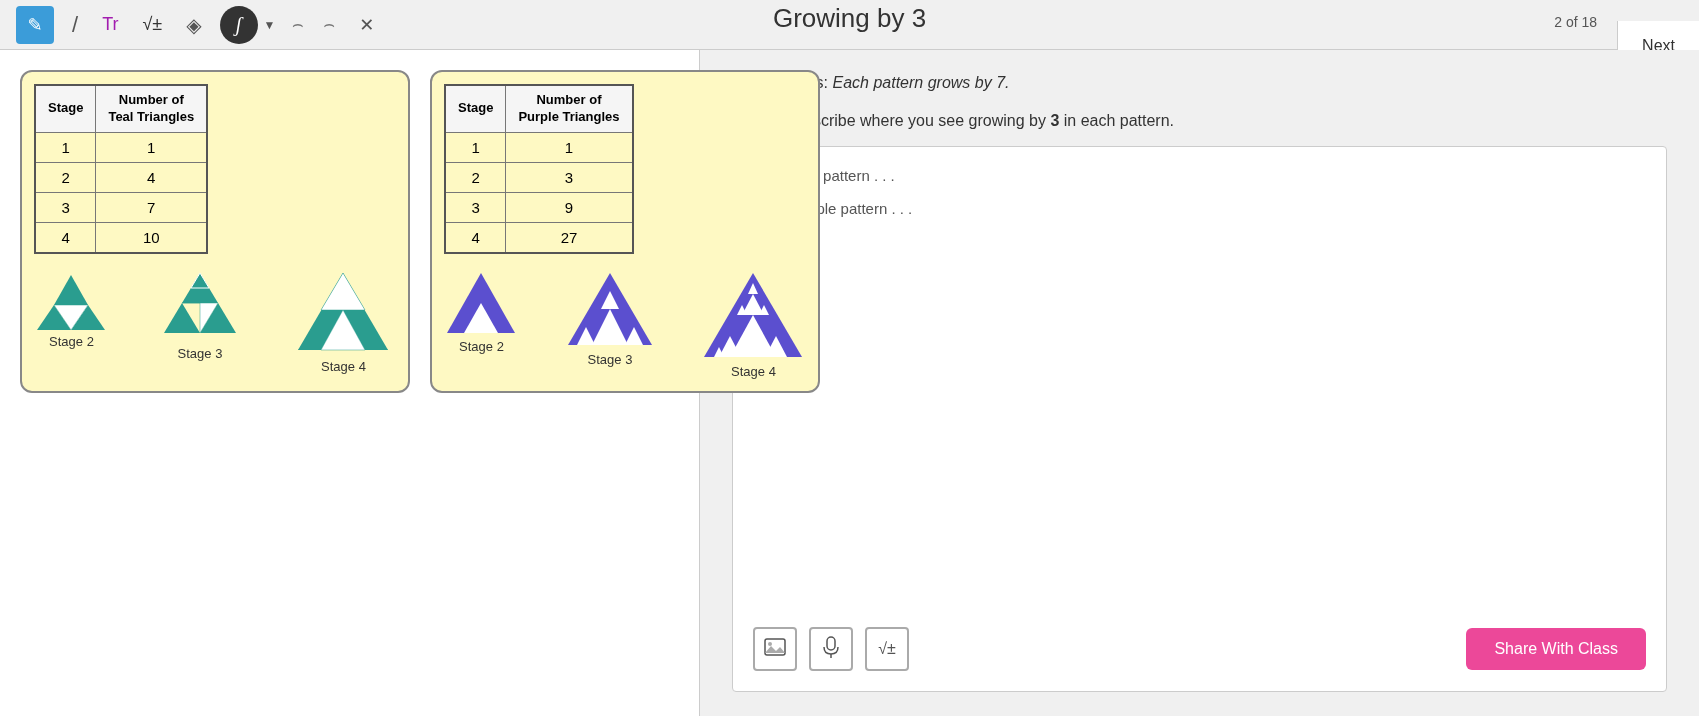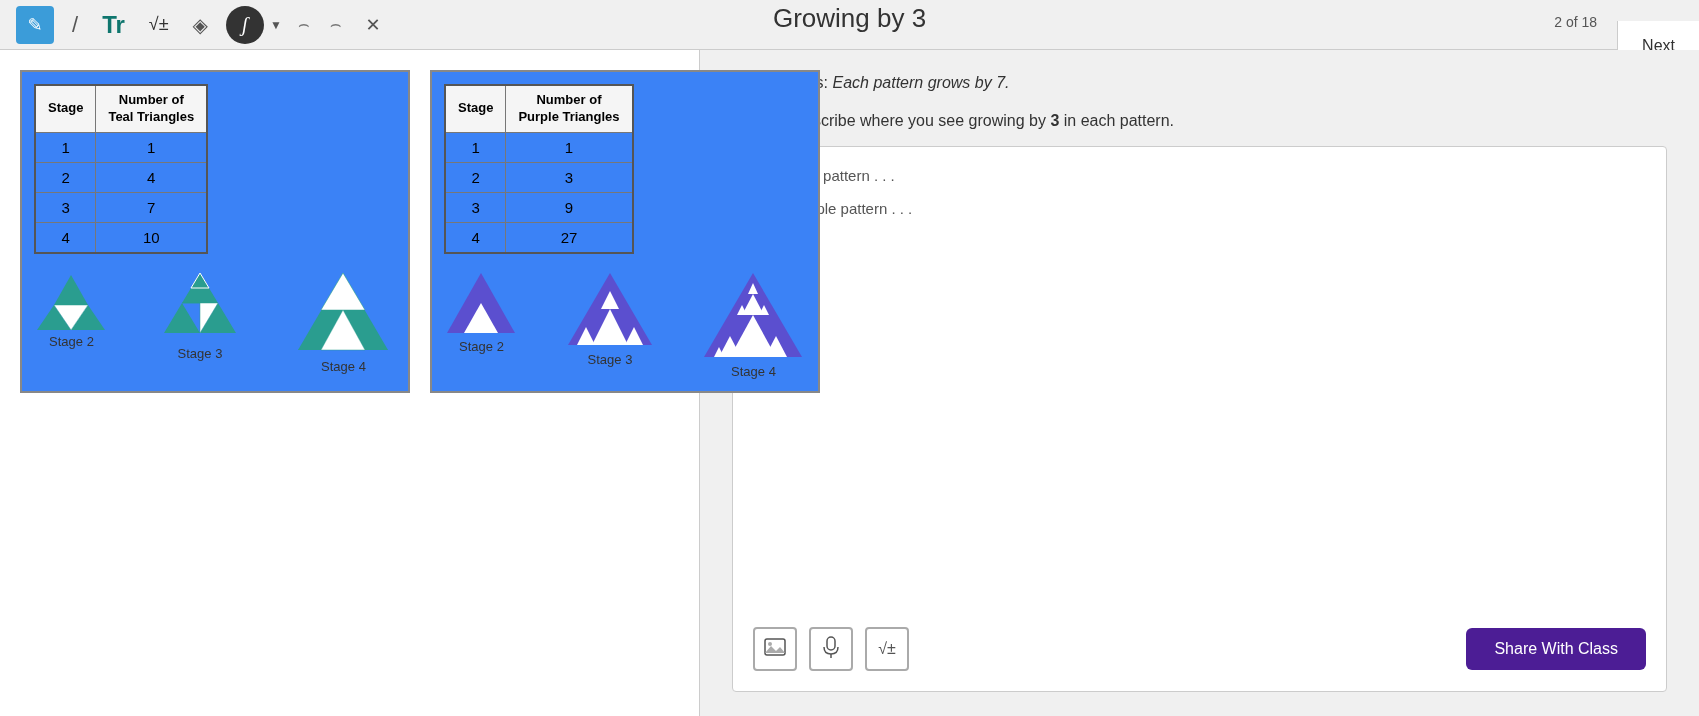--- a/index.html
+++ b/index.html
@@ -209,23 +209,23 @@
     }
 
     .triangle-label {
       font-size: 13px;
       color: #333;
     }
 
     
     .table-wrapper {
       border: 2px solid #888;
-      border-radius: 0;
+      border-radius: 12px;
       padding: 12px;
-      background: #3b82f6;
+      background: #fef9c3;
     }
 
     
     .question-area {
       flex: 1;
       background: #f0f0f0;
       padding: 24px 32px;
       display: flex;
       flex-direction: column;
       gap: 16px;
@@ -280,21 +280,21 @@
       cursor: pointer;
       display: flex;
       align-items: center;
       justify-content: center;
       font-size: 18px;
       color: #555;
     }
 
     .share-btn {
       margin-left: auto;
-      background: #4c1d95;
+      background: #ec4899;
       color: white;
       border: none;
       border-radius: 6px;
       padding: 12px 28px;
       font-size: 16px;
       cursor: pointer;
       font-weight: 500;
     }
   </style>
 </head>
@@ -302,21 +302,21 @@
 
 <div class="top-bar">
   <div class="toolbar-left">
     <button class="tool-btn">
       <span style="font-size:18px;">✎</span>
     </button>
     <button class="tool-btn-plain">
       <span style="font-size:22px; color:#555;">/</span>
     </button>
     <button class="tool-btn-plain">
-      <span style="font-size:24px; font-weight:bold; color:#0f766e;">Tr</span>
+      <span style="font-size:18px; font-weight:normal; color:#a21caf;">Tr</span>
     </button>
     <button class="tool-btn-plain">
       <span style="font-size:18px; color:#333;">√±</span>
     </button>
     <button class="tool-btn-plain">
       <span style="font-size:20px; color:#555;">◈</span>
     </button>
     <button class="tool-btn-circle">
       <span style="font-size:20px; font-style:italic; font-family: serif;">ʃ</span>
     </button>

